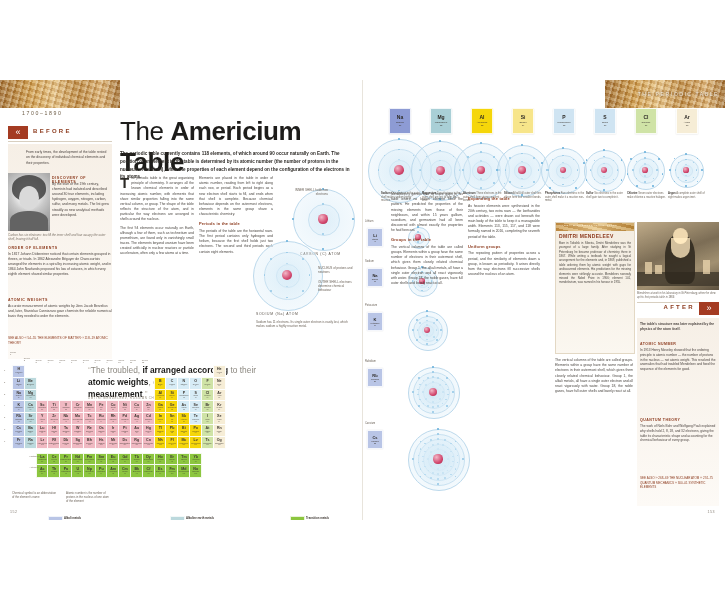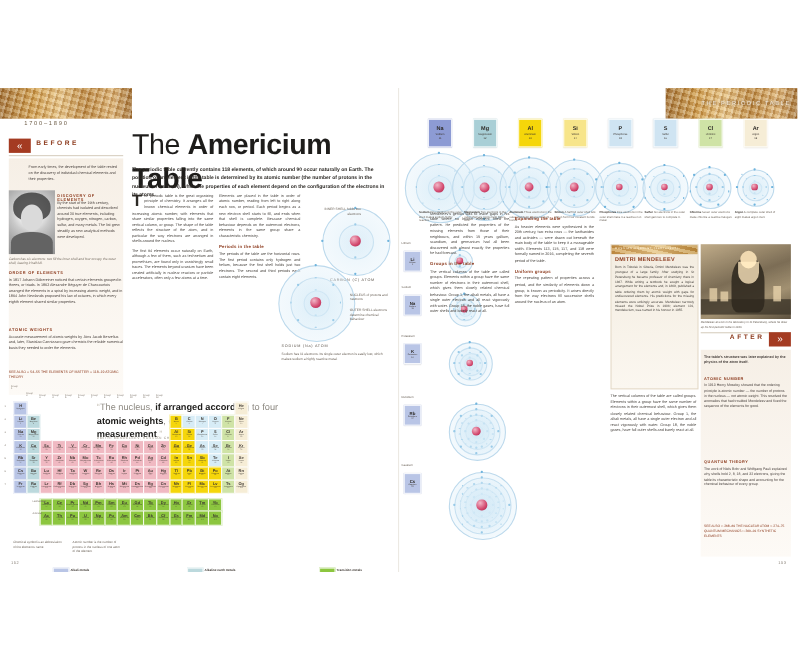--- a/index.html
+++ b/index.html
@@ -224,21 +224,21 @@
         <div class="nuc" style="left: 29.75px; top: 29.75px; width: 10.5px; height: 10.5px;"></div>
       </div>
     <div class="dlabel" style="left:256px;top:232px;">SODIUM (Na) ATOM</div>
     <div class="dnote" style="left:256px;top:240px;width:96px;">Sodium has 11 electrons. Its single outer electron is easily lost, which makes sodium a highly reactive metal.</div>
 
     <div class="dnote" style="left:282px;top:108px;width:46px;text-align:right;">INNER SHELL holds two electrons</div>
     <div class="dnote" style="left:318px;top:186px;width:40px;">NUCLEUS of protons and neutrons</div>
     <div class="dnote" style="left:318px;top:200px;width:40px;">OUTER SHELL electrons determine chemical behaviour</div>
 
     <div class="quote">
-      <span class="qm">“</span><span>The nucleus, </span><b>if arranged according</b><span> to four </span><b>atomic weights</b><span>, exhibit an apparent </span><b>measurement</b><span class="qm">.”</span>
+      <span class="qm">“</span><span>The troubled, </span><b>if arranged according</b><span> to their </span><b>atomic weights</b><span>, exhibit an apparent </span><b>measurement</b><span class="qm">.”</span>
     </div>
     <div class="qattr">DMITRI MENDELEEV, RUSSIAN CHEMIST, 1869</div>
 
     <div class="pt" id="pt-grid">
         <div class="cell" style="left: 0px; top: 0px; background: rgb(185, 197, 230);">
           <div class="sym">H</div>
           <div class="nm">Hydrogen</div>
           <div class="no">1</div>
         </div>
         <div class="cell" style="left: 200.6px; top: 0px; background: rgb(246, 237, 214);">

